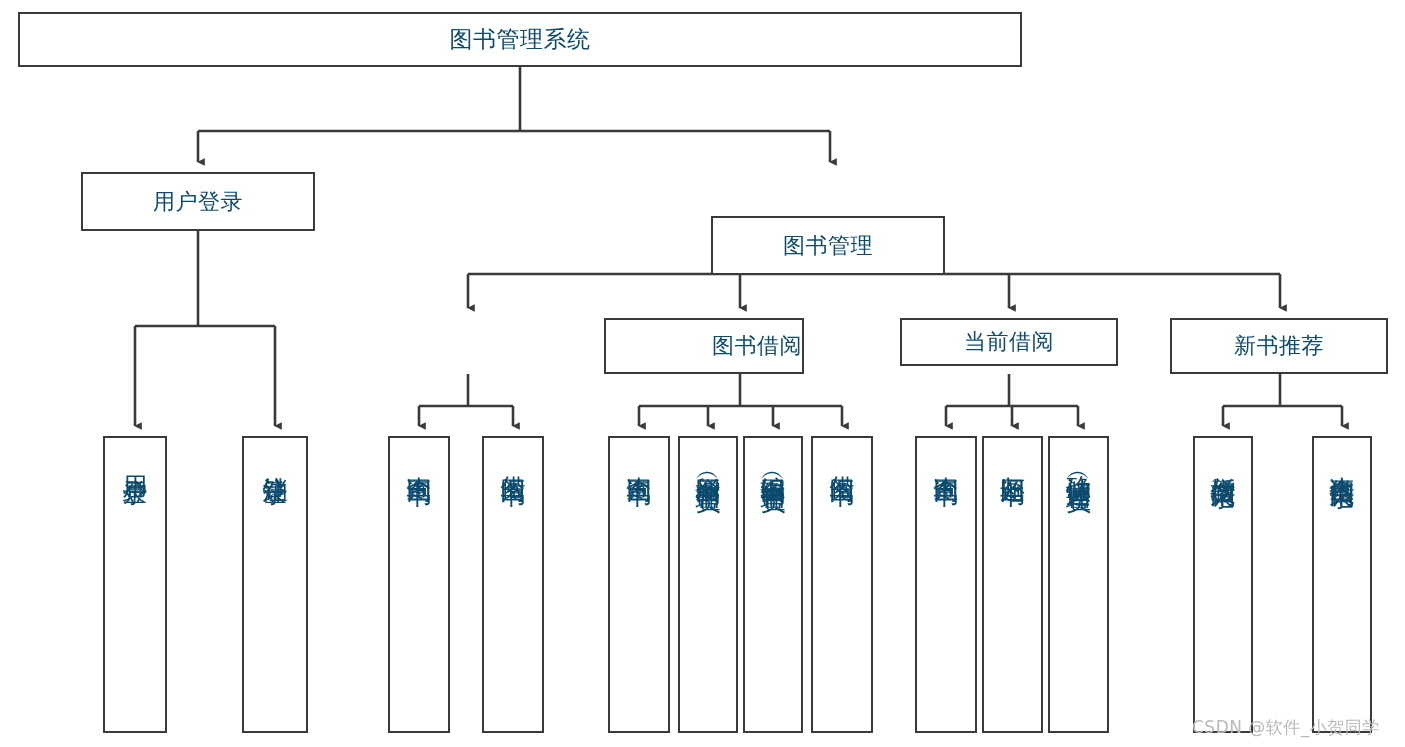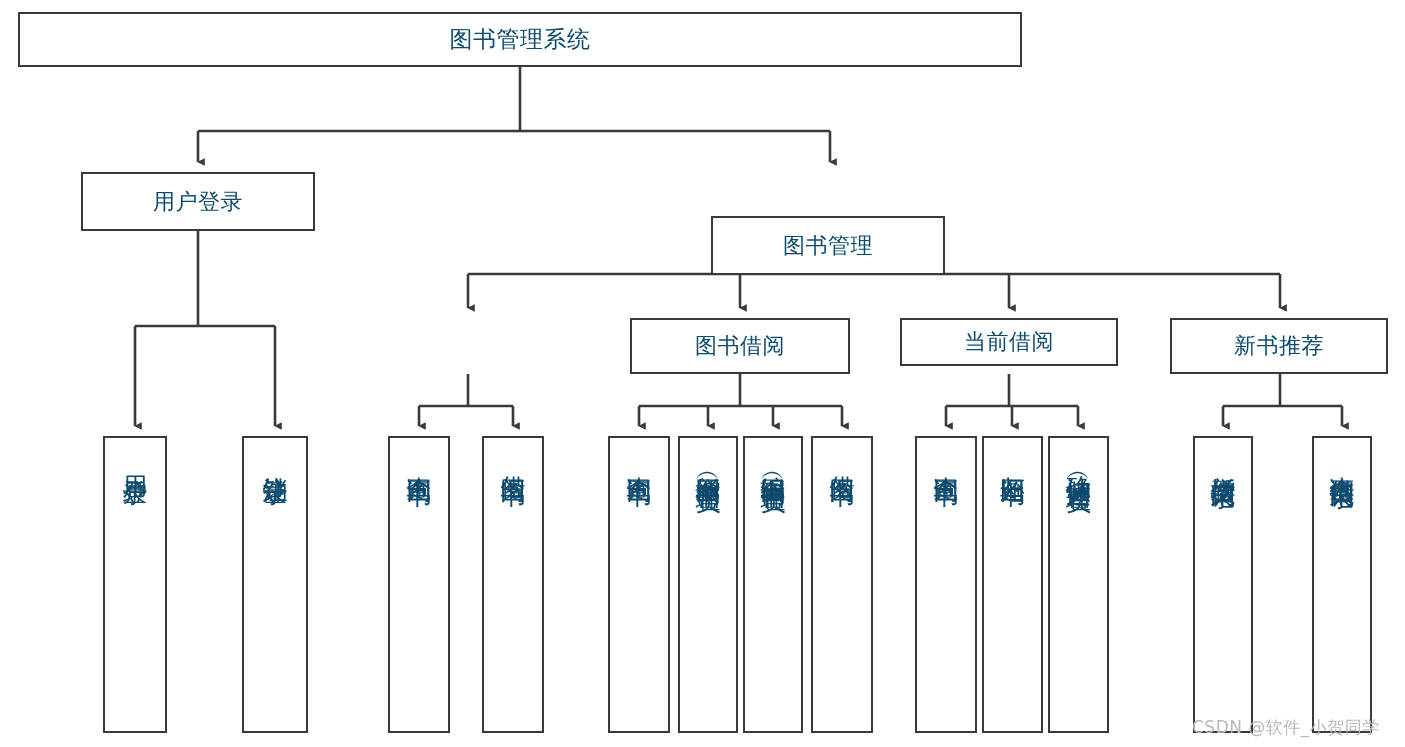--- a/index.html
+++ b/index.html
@@ -132,21 +132,21 @@
     <span class="node-label">图书管理系统</span>
   </div>
 
   <div class="node horiz" style="left:81px; top:172px; width:234px; height:59px;">
     <span class="node-label">用户登录</span>
   </div>
   <div class="node horiz" style="left:711px; top:172px; width:234px; height:59px;margin-top:44px;">
     <span class="node-label">图书管理</span>
   </div>
 
-  <div class="node horiz" style="left:630px; top:318px; width:220px; height:56px;">
+  <div class="node horiz" style="left:604px; top:318px; width:200px; height:56px;justify-content:flex-end;">
     <span class="node-label">图书借阅</span>
   </div>
   <div class="node horiz" style="left:900px; top:318px; width:218px; height:48px;">
     <span class="node-label">当前借阅</span>
   </div>
   <div class="node horiz" style="left:1170px; top:318px; width:218px; height:56px;">
     <span class="node-label">新书推荐</span>
   </div>
 
   <div class="node vert" style="left:103px; top:436px; width:64px; height:297px;">

